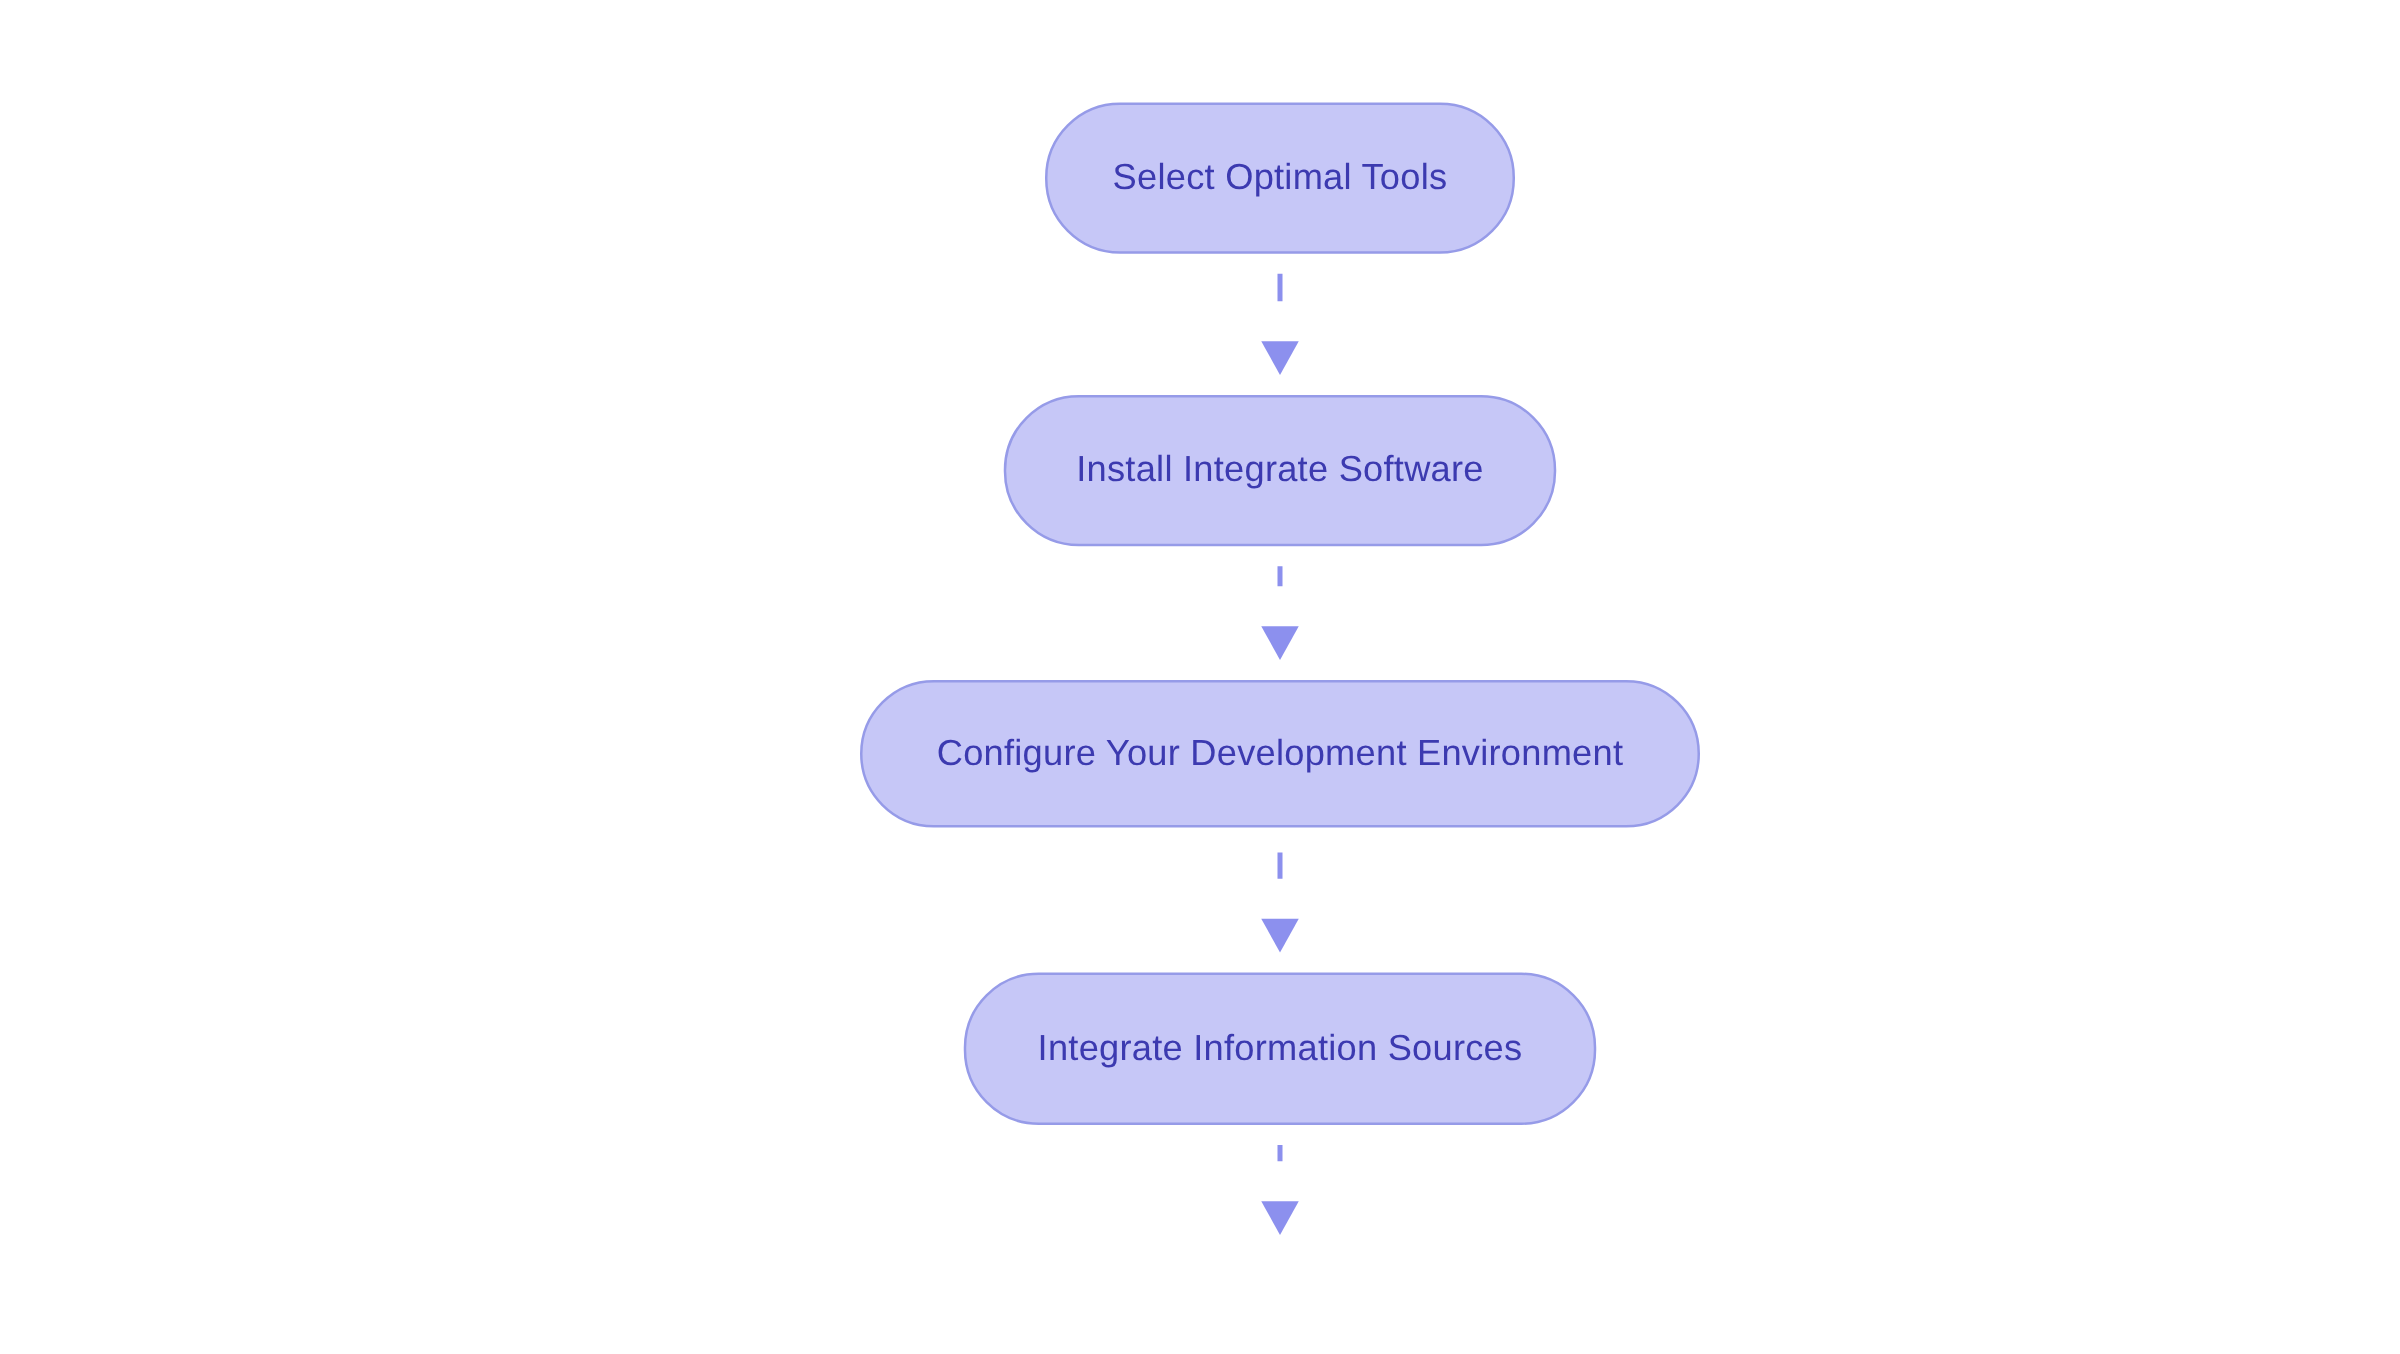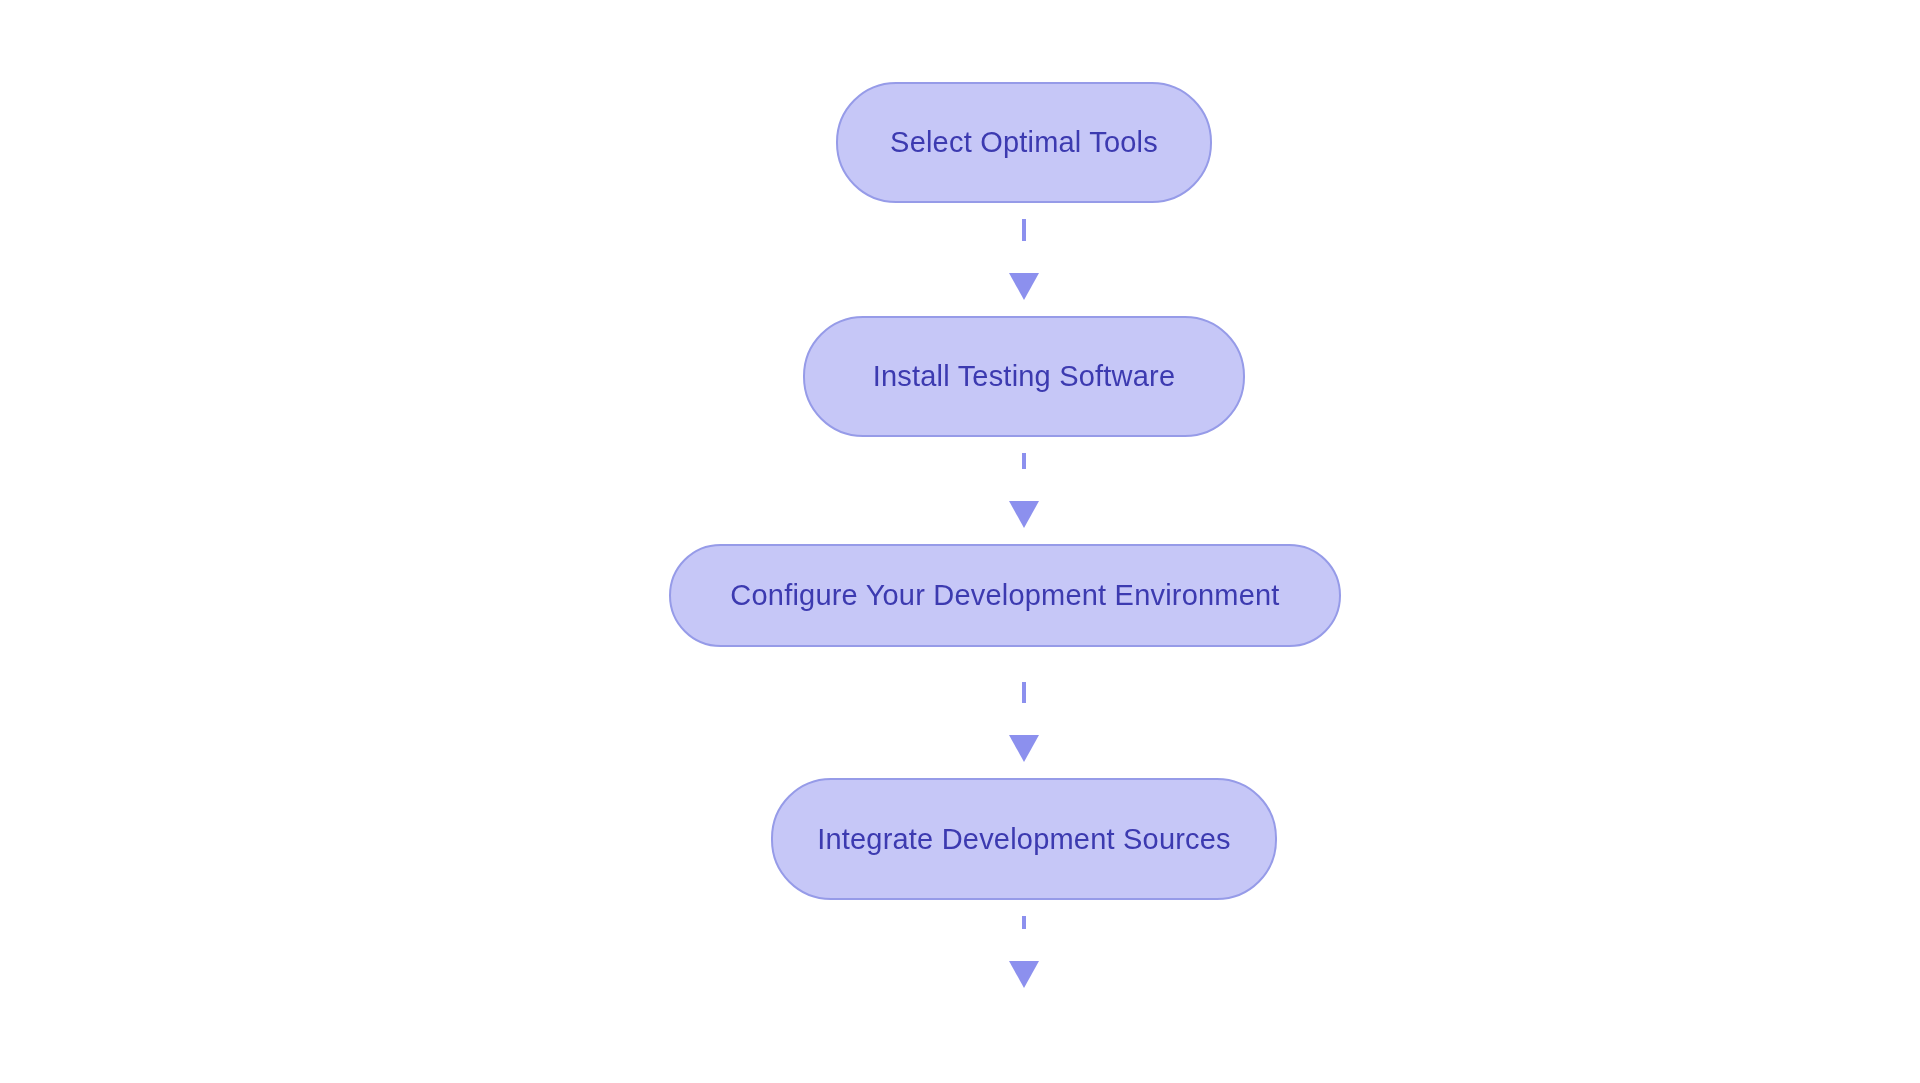--- a/index.html
+++ b/index.html
@@ -52,21 +52,21 @@
   .arrow-head {
     width: 0;
     height: 0;
     border-left: 15px solid transparent;
     border-right: 15px solid transparent;
     border-top: 27px solid var(--arrow);
   }
   
   #node-0 { left: 772px; top: 18px;  width: 376px; height: 121px; }
   #node-1 { left: 739px; top: 252px; width: 442px; height: 121px; }
-  #node-2 { left: 605px; top: 480px; width: 672px; height: 103px; }
+  #node-2 { left: 624px; top: 480px; width: 672px; height: 118px; }
   #node-3 { left: 707px; top: 714px; width: 506px; height: 122px; }
   #node-4 { left: 762px; top: 940px; width: 396px; height: 120px; }
   
   #arrow-0 { left: 945px; top: 139px; height: 113px; }
   #arrow-1 { left: 945px; top: 373px; height: 107px; }
   #arrow-2 { left: 945px; top: 602px; height: 112px; }
   #arrow-3 { left: 945px; top: 836px; height: 104px; }
 </style>
 </head>
 <body>
@@ -76,39 +76,39 @@
   <div class="node" id="node-0">
     <span>Select Optimal Tools</span>
   </div>
 
   <div class="arrow" id="arrow-0">
     <div class="arrow-shaft"></div>
     <div class="arrow-head"></div>
   </div>
 
   <div class="node" id="node-1">
-    <span>Install Testing Software</span>
+    <span>Install Integrate Software</span>
   </div>
 
   <div class="arrow" id="arrow-1">
     <div class="arrow-shaft"></div>
     <div class="arrow-head"></div>
   </div>
 
   <div class="node" id="node-2">
     <span>Configure Your Development Environment</span>
   </div>
 
   <div class="arrow" id="arrow-2">
     <div class="arrow-shaft"></div>
     <div class="arrow-head"></div>
   </div>
 
   <div class="node" id="node-3">
-    <span>Integrate Development Sources</span>
+    <span>Integrate Information Sources</span>
   </div>
 
   <div class="arrow" id="arrow-3">
     <div class="arrow-shaft"></div>
     <div class="arrow-head"></div>
   </div>
 
 
 </div>
 

